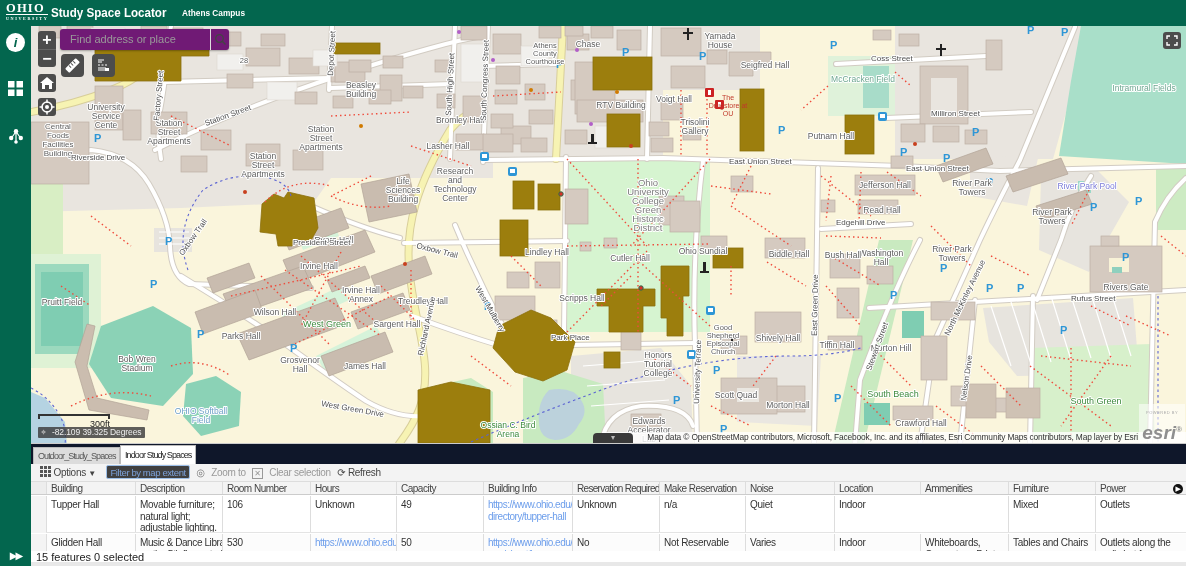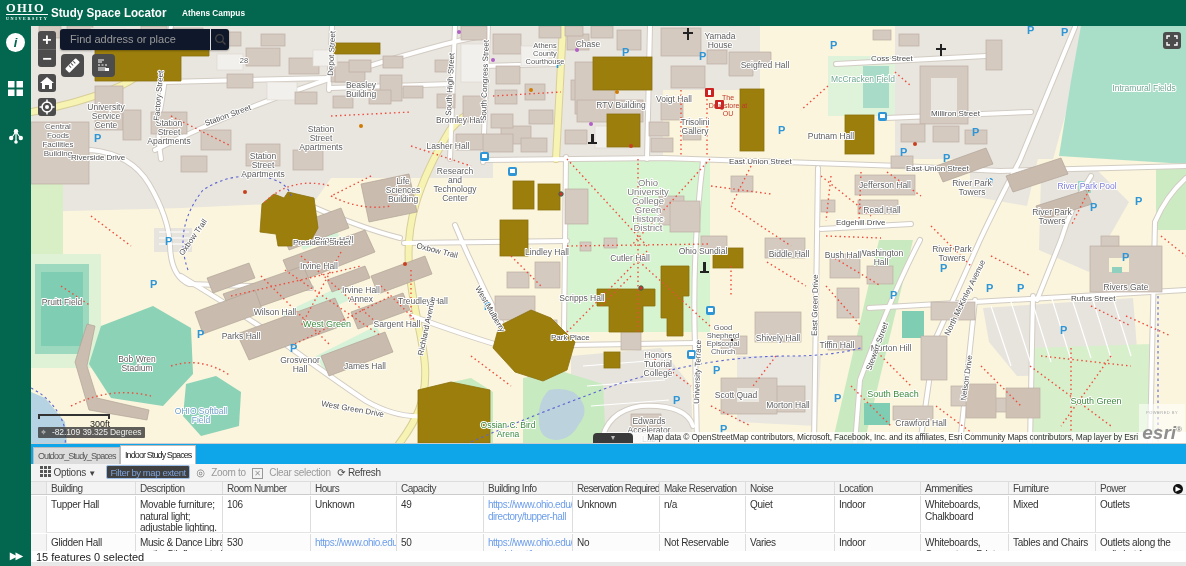--- a/index.html
+++ b/index.html
@@ -16,39 +16,39 @@
   #sb { position:absolute; left:0; top:26px; width:31px; height:540px; background:#03664E; z-index:30; }
   .sbi { position:absolute; left:0; width:31px; text-align:center; color:#fff; }
   
   #map { position:absolute; left:31px; top:26px; width:1155px; height:417px; background:#FAF5DC; overflow:hidden; }
   
   .ctl { position:absolute; background:#4c4c4c; border-radius:3px; color:#fff; z-index:20; }
   #zoomctl { left:7px; top:5px; width:18px; height:36px; }
   #zoomctl div { height:18px; line-height:17px; text-align:center; font-size:16px; font-weight:bold;}
   #homeb { left:7px; top:48px; width:18px; height:18px; }
   #locb  { left:7px; top:72px; width:18px; height:18px; }
-  #srch { position:absolute; left:29px; top:3px; width:169px; height:21px; background:#0f172a; border-radius:3px; box-shadow:0 1px 2px rgba(0,0,0,.3); z-index:21;}
+  #srch { position:absolute; left:29px; top:3px; width:169px; height:21px; background:#701a75; border-radius:3px; box-shadow:0 1px 2px rgba(0,0,0,.3); z-index:21;}
   #srch .ph { position:absolute; left:10px; top:4px; font-size:11px; color:#9a9a9a; }
   #srch .sbtn { position:absolute; right:0; top:0; width:19px; height:21px; border-left:1px solid #ddd; font-size:12px; color:#555; text-align:center; line-height:20px;}
   #drawb { left:30px; top:28px; width:23px; height:23px; border-radius:4px;}
   #measb { left:61px; top:28px; width:23px; height:23px; border-radius:4px;}
   #expb { position:absolute; right:5px; top:6px; width:18px; height:17px; background:#4c4c4c; border-radius:3px; z-index:20;}
   
   #scale { position:absolute; left:7px; top:388px; width:72px; z-index:20; }
   #scale .bar { height:2px; background:#333; border-left:2px solid #333; border-right:2px solid #333; height:5px; border-top:2px solid #333; border-bottom:none; background:transparent;}
   #scale .txt { font-size:9px; color:#222; text-align:right; margin-top:0px;}
   #coords { position:absolute; left:7px; top:401px; height:11px; background:rgba(60,60,60,.82); color:#eee; font-size:8.5px; letter-spacing:-0.1px; line-height:11px; padding:0 4px 0 14px; z-index:20; border-radius:1px;}
   #coords:before { content:"\2316"; position:absolute; left:3px; top:0; font-size:9px; color:#ccc;}
   
   #attr { position:absolute; right:0; bottom:0px; left:575px; height:11px; background:rgba(255,255,255,.78); z-index:15; font-size:8.4px; letter-spacing:-0.15px; color:#333; text-align:right; padding-right:48px; line-height:11px; white-space:nowrap;}
   #esri { position:absolute; right:1px; bottom:0px; z-index:16; color:#8f8f8f; font-size:19px; font-weight:bold; font-style:italic; line-height:17px; background:rgba(255,255,255,.55); padding:0 3px 2px 3px; text-align:center;}
   #pulltab { position:absolute; left:562px; bottom:0; width:40px; height:10px; background:#3a3a3a; border-radius:4px 4px 0 0; z-index:17; text-align:center; color:#bbb; font-size:8px; line-height:9px;}
   
   #panel { position:absolute; left:31px; top:443px; width:1155px; height:123px; background:#fff; z-index:25; font-size:11px;}
-  #tabs { position:absolute; left:0; top:0; width:1155px; height:21px; background:#0ea5e9; border-top:1px solid #ccc;}
+  #tabs { position:absolute; left:0; top:0; width:1155px; height:21px; background:#0f172a; border-top:1px solid #ccc;}
   .tab { position:absolute; top:3px; height:18px; padding:0 4px; font-size:9px; letter-spacing:-0.9px; line-height:17px; border:1px solid #bbb; border-bottom:none; background:#dcdcdc; color:#555; white-space:nowrap; overflow:hidden;}
   .tab.on { top:1px; height:20px; background:#fff; color:#222; line-height:19px;}
   #tbar { position:absolute; left:0; top:21px; width:1155px; height:17px; background:#f3f3f3; color:#444; font-size:10px; letter-spacing:-0.3px; line-height:17px;}
   #tbar span { margin-right:4px; }
   #thead { position:absolute; left:0; top:38px; width:1155px; height:14px; background:#f4f4f4; border-top:1px solid #ddd; border-bottom:1px solid #ccc; color:#444; font-size:10px; letter-spacing:-0.5px;}
   .col { position:absolute; top:0; height:100%; border-left:1px solid #ddd; padding:1px 0 0 4px; overflow:hidden; white-space:nowrap;}
   #rows { position:absolute; left:0; top:53px; width:1155px; height:55px; }
   .row { position:absolute; left:0; width:1155px; color:#333; }
   .row .col { padding-top:3px; white-space:normal; line-height:11.5px; font-size:10px; letter-spacing:-0.3px; word-wrap:break-word; }
   .lnk { color:#6d9eeb; }
@@ -713,21 +713,20 @@
         <div class="col" style="left:15px; width:89px;">Tupper Hall</div>
         <div class="col" style="left:104px; width:87px;">Movable furniture; natural light; adjustable lighting.</div>
         <div class="col" style="left:191px; width:88px;">106</div>
         <div class="col" style="left:279px; width:86px;">Unknown</div>
         <div class="col" style="left:365px; width:87px;">49</div>
         <div class="col lnk" style="left:452px; width:89px; white-space:nowrap; letter-spacing:-0.5px;">https://www.ohio.edu/bu<br>directory/tupper-hall</div>
         <div class="col" style="left:541px; width:87px;">Unknown</div>
         <div class="col" style="left:628px; width:86px;">n/a</div>
         <div class="col" style="left:714px; width:89px;">Quiet</div>
         <div class="col" style="left:803px; width:86px;">Indoor</div>
-        <div class="col" style="left:889px; width:88px;">Whiteboards, Chalkboard</div>
         <div class="col" style="left:977px; width:87px;">Mixed</div>
         <div class="col" style="left:1064px; width:91px;">Outlets</div>
       </div>
       <div class="row" style="top:38px; height:17px; overflow:hidden; background:#fcfcfc;">
         <div class="col" style="left:0; width:15px; border-left:none; background:#f4f4f4; height:17px;"></div>
         <div class="col" style="left:15px; width:89px;">Glidden Hall</div>
         <div class="col" style="left:104px; width:87px; white-space:nowrap; letter-spacing:-0.4px;">Music &amp; Dance Library<br>on the 5th floor; study</div>
         <div class="col" style="left:191px; width:88px;">530</div>
         <div class="col lnk" style="left:279px; width:86px; white-space:nowrap; letter-spacing:-0.5px;">https://www.ohio.edu/lib</div>
         <div class="col" style="left:365px; width:87px;">50</div>

